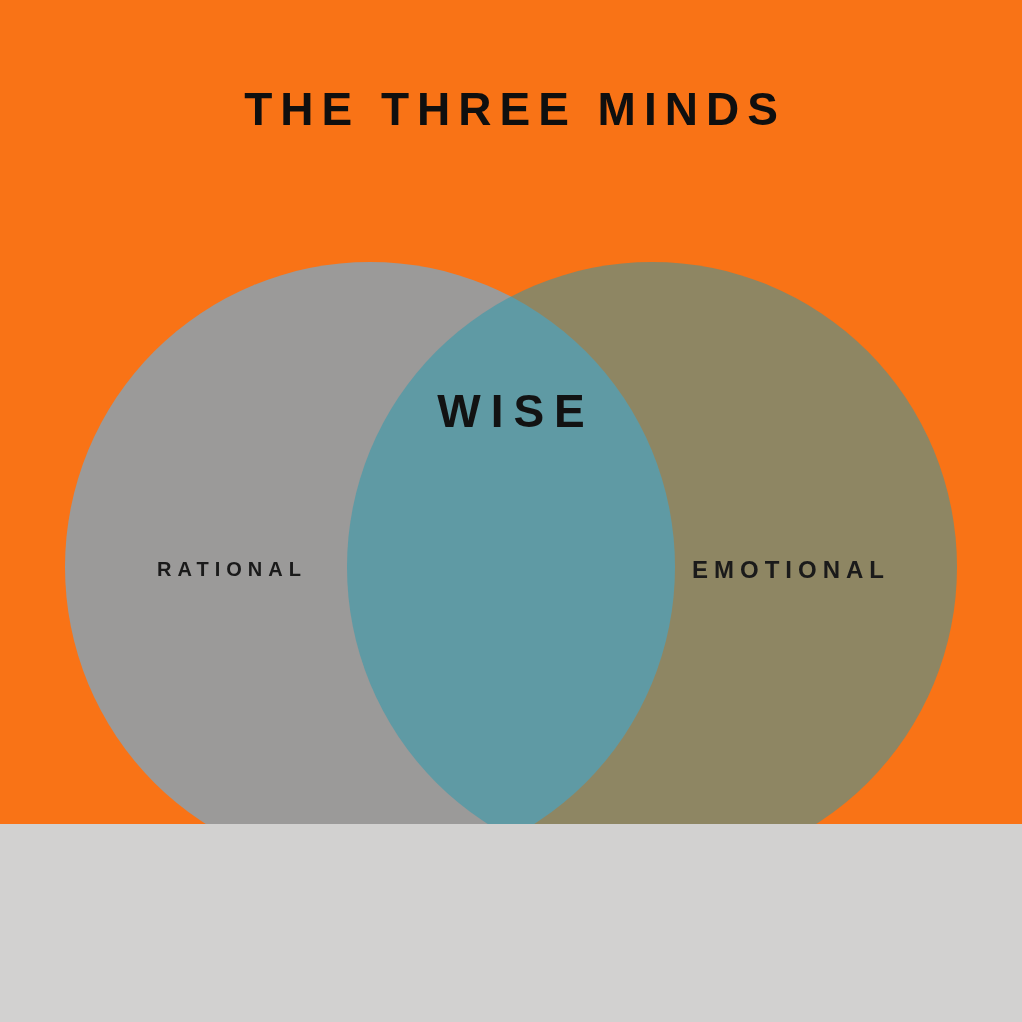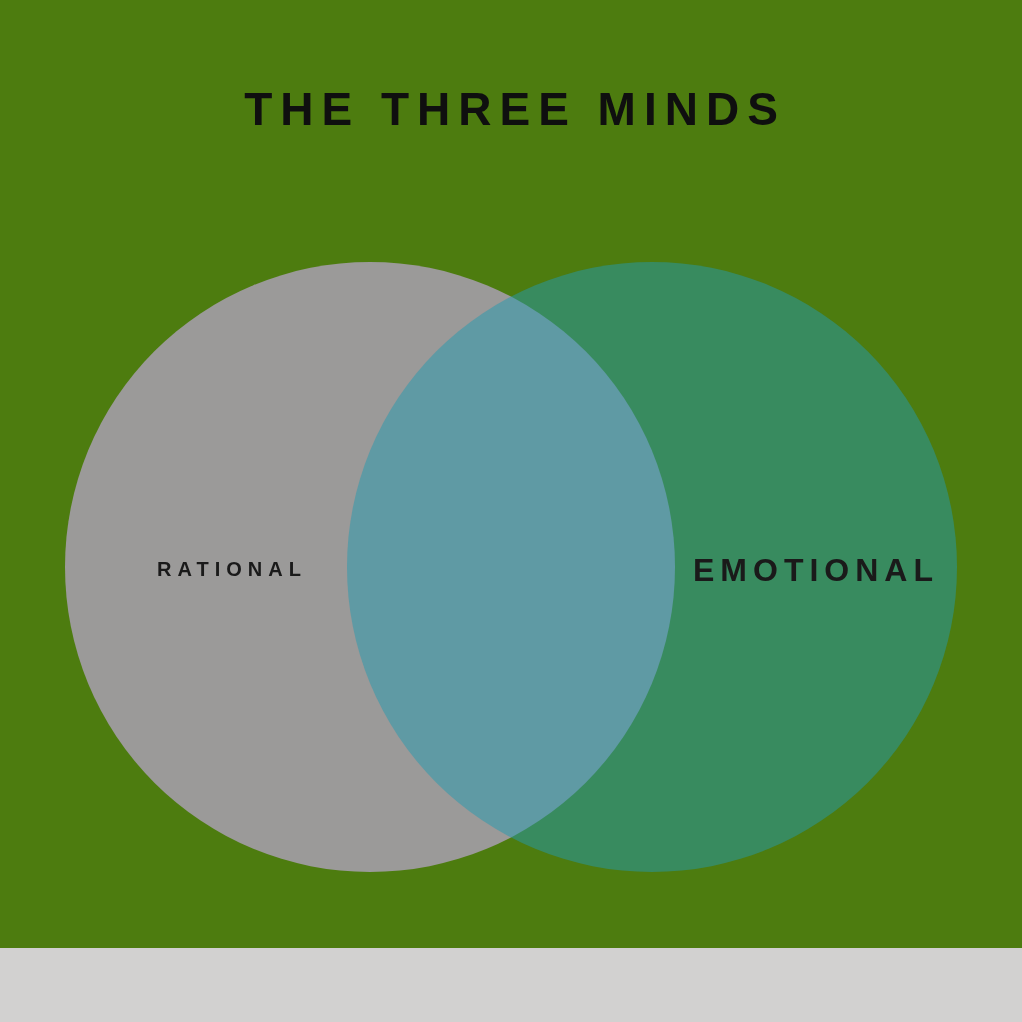--- a/index.html
+++ b/index.html
@@ -4,22 +4,22 @@
 <style>
   html, body {
     margin: 0;
     padding: 0;
     background: #d2d1d0;
     font-family: "Liberation Sans", sans-serif;
   }
   .canvas {
     position: relative;
     width: 1022px;
-    height: 948px;
-    background: #4d7c0f;
+    height: 824px;
+    background: #f97316;
     overflow: hidden;
   }
   .venn {
     position: absolute;
     left: 0;
     top: 0;
   }
   .title {
     position: absolute;
     left: 0;
@@ -52,37 +52,38 @@
     color: #121212;
   }
   .label-rational {
     left: 232px;
     top: 569px;
     transform: translate(-50%, -50%);
     font-size: 20px;
     letter-spacing: 6px;
   }
   .label-emotional {
-    left: 816px;
+    left: 791px;
     top: 570px;
     transform: translate(-50%, -50%);
-    font-size: 32px;
+    font-size: 24px;
     letter-spacing: 6px;
   }
 </style>
 </head>
 <body>
 
 <div class="canvas">
 
   <svg class="venn" width="1022" height="1022" viewBox="0 0 1022 1022" aria-hidden="true">
     <circle cx="370" cy="567" r="305" fill="#9b9a99"></circle>
     <circle cx="652" cy="567" r="305" fill="rgba(35, 153, 175, 0.5)"></circle>
   </svg>
 
   <div class="title">THE THREE MINDS</div>
 
+  <div class="label label-wise">WISE</div>
 
   <div class="label label-rational">RATIONAL</div>
 
   <div class="label label-emotional">EMOTIONAL</div>
 
 </div>
 
 </body></html>

